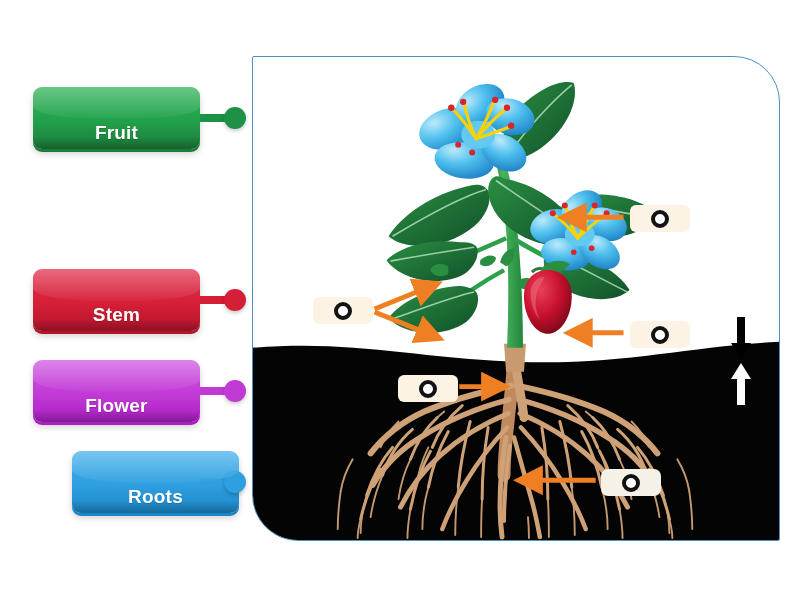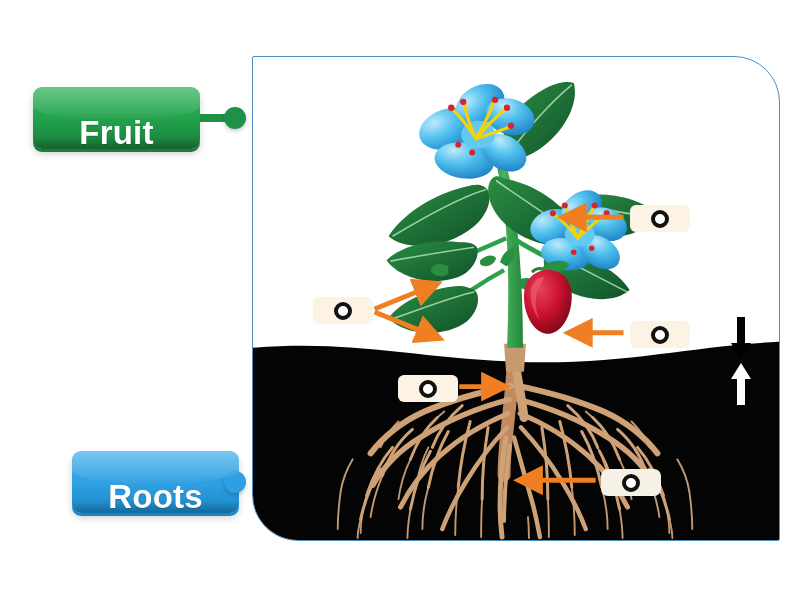--- a/index.html
+++ b/index.html
@@ -46,21 +46,21 @@
     border-radius: 9px;
     display: flex;
     align-items: center;
     justify-content: center;
     position: relative;
     box-sizing: border-box;
     cursor: pointer;
   }
 
   .label-chip .chip-text {
-    font-size: 33px;
+    font-size: 19px;
     font-weight: bold;
     color: #ffffff;
     letter-spacing: 0.2px;
     line-height: 1;
     position: relative;
     z-index: 3;
     text-shadow: 0 1px 1px rgba(0,0,0,0.18);
     margin-top: 28px;
   }
 
@@ -193,21 +193,39 @@
       <div class="label-chip" id="chip-0" style="background: linear-gradient(rgb(53, 180, 92) 0%, rgb(33, 160, 74) 55%, rgb(28, 124, 58) 100%); box-shadow: rgb(28, 124, 58) 0px 3px 0px, rgba(0, 0, 0, 0.18) 0px 5px 7px;">
         <span class="chip-text">Fruit</span>
       </div>
       <div class="connector">
         <div class="connector-stem" id="stem-0" style="background: rgb(30, 145, 70);"></div>
         <div class="connector-dot" id="dot-0" style="background: rgb(30, 145, 70); box-shadow: rgba(0, 0, 0, 0.22) 0px 2px 4px;"></div>
       </div>
     </div>
 
 
-
+    <div class="label-row" id="row-2" style="top: 269px;">
+      <div class="label-chip" id="chip-2" style="background: linear-gradient(rgb(225, 53, 80) 0%, rgb(213, 31, 55) 55%, rgb(180, 20, 42) 100%); box-shadow: rgb(180, 20, 42) 0px 3px 0px, rgba(0, 0, 0, 0.18) 0px 5px 7px;">
+        <span class="chip-text">Stem</span>
+      </div>
+      <div class="connector">
+        <div class="connector-stem" id="stem-2" style="background: rgb(213, 31, 55);"></div>
+        <div class="connector-dot" id="dot-2" style="background: rgb(213, 31, 55); box-shadow: rgba(0, 0, 0, 0.22) 0px 2px 4px;"></div>
+      </div>
+    </div>
+
+    <div class="label-row" id="row-3" style="top: 360px;">
+      <div class="label-chip" id="chip-3" style="background: linear-gradient(rgb(208, 88, 227) 0%, rgb(193, 58, 214) 55%, rgb(171, 31, 194) 100%); box-shadow: rgb(171, 31, 194) 0px 3px 0px, rgba(0, 0, 0, 0.18) 0px 5px 7px;">
+        <span class="chip-text">Flower</span>
+      </div>
+      <div class="connector">
+        <div class="connector-stem" id="stem-3" style="background: rgb(193, 58, 214);"></div>
+        <div class="connector-dot" id="dot-3" style="background: rgb(193, 58, 214); box-shadow: rgba(0, 0, 0, 0.22) 0px 2px 4px;"></div>
+      </div>
+    </div>
 
     <div class="label-row" id="row-4" style="top: 451px; padding-left: 39px;">
       <div class="label-chip" id="chip-4" style="background: linear-gradient(rgb(73, 178, 236) 0%, rgb(46, 159, 224) 55%, rgb(27, 134, 198) 100%); box-shadow: rgb(27, 134, 198) 0px 3px 0px, rgba(0, 0, 0, 0.18) 0px 5px 7px;">
         <span class="chip-text">Roots</span>
       </div>
       <div class="connector">
         <div class="connector-stem" id="stem-4" style="background: rgb(46, 159, 224);"></div>
         <div class="connector-dot" id="dot-4" style="background: rgb(46, 159, 224); box-shadow: rgba(0, 0, 0, 0.22) 0px 2px 4px;"></div>
       </div>
     </div>

